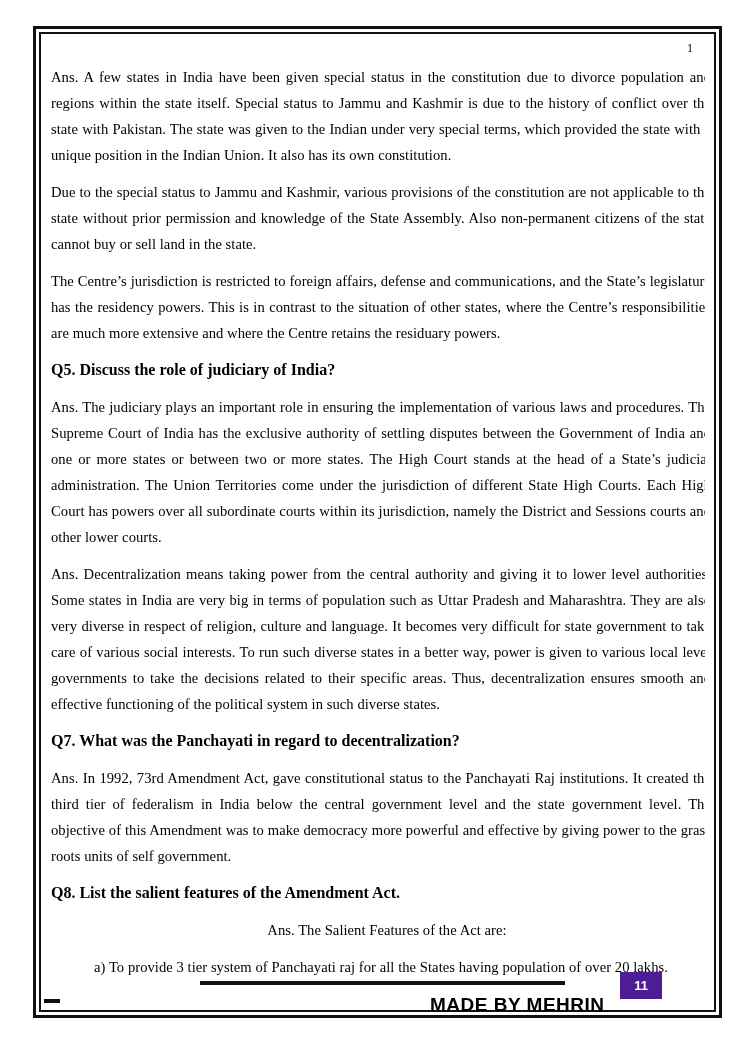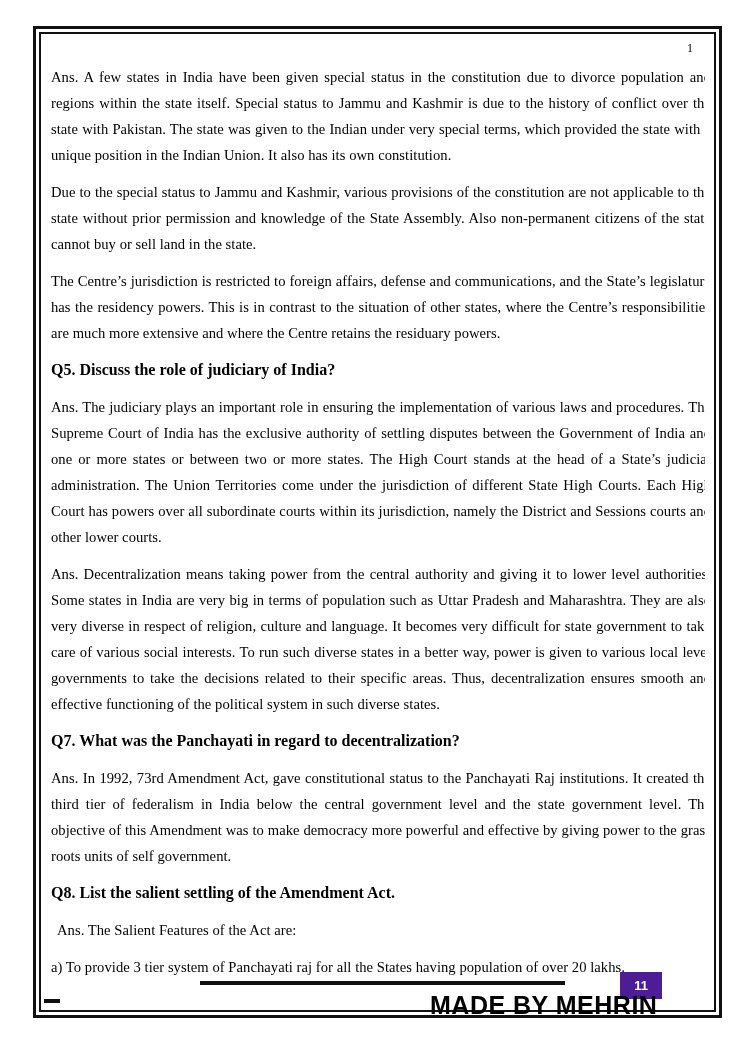--- a/index.html
+++ b/index.html
@@ -79,21 +79,21 @@
   .para {
     margin: 0 0 11px 0;
     padding: 0 0 0 0;
     width: 660px;
     font-size: 14.6px;
     line-height: 26px;
     text-align: justify;
     text-justify: inter-word;
     letter-spacing: 0.05px;
   }
-  .para.nojust { text-align: left; }
+  .para.nojust { text-align: center; }
 
   .qhead {
     margin: 0 0 11px 0;
     width: 660px;
     font-size: 16px;
     line-height: 26px;
     font-weight: bold;
     text-align: left;
   }
 
@@ -136,21 +136,21 @@
     height: 23px;
     overflow: hidden;
   }
   .made-by {
     position: absolute;
     left: 0;
     top: -4px;
     white-space: nowrap;
     font-family: "Liberation Sans", sans-serif;
     font-weight: bold;
-    font-size: 25px;
+    font-size: 19px;
     line-height: 28px;
     letter-spacing: 0.5px;
     color: #000000;
     text-align: right;
   }
 
   .corner-tick {
     position: absolute;
     left: 44px;
     top: 999px;
@@ -173,21 +173,21 @@
 
     <div class="content" id="doc-content">
         <div class="para first-block"><span class="lead">Ans.</span> <span>A few states in India have been given special status in the constitution due to divorce population and regions within the state itself. Special status to Jammu and Kashmir is due to the history of conflict over the state with Pakistan. The state was given to the Indian under very special terms, which provided the state with a unique position in the Indian Union. It also has its own constitution.</span></div>
         <div class="para"><span>Due to the special status to Jammu and Kashmir, various provisions of the constitution are not applicable to the state without prior permission and knowledge of the State Assembly. Also non-permanent citizens of the state cannot buy or sell land in the state.</span></div>
         <div class="para"><span>The Centre’s jurisdiction is restricted to foreign affairs, defense and communications, and the State’s legislature has the residency powers. This is in contrast to the situation of other states, where the Centre’s responsibilities are much more extensive and where the Centre retains the residuary powers.</span></div>
         <div class="qhead"><span>Q5. Discuss the role of judiciary of India?</span></div>
         <div class="para"><span class="lead">Ans.</span> <span>The judiciary plays an important role in ensuring the implementation of various laws and procedures. The Supreme Court of India has the exclusive authority of settling disputes between the Government of India and one or more states or between two or more states. The High Court stands at the head of a State’s judicial administration. The Union Territories come under the jurisdiction of different State High Courts. Each High Court has powers over all subordinate courts within its jurisdiction, namely the District and Sessions courts and other lower courts.</span></div>
         <div class="para"><span class="lead">Ans.</span> <span>Decentralization means taking power from the central authority and giving it to lower level authorities. Some states in India are very big in terms of population such as Uttar Pradesh and Maharashtra. They are also very diverse in respect of religion, culture and language. It becomes very difficult for state government to take care of various social interests. To run such diverse states in a better way, power is given to various local level governments to take the decisions related to their specific areas. Thus, decentralization ensures smooth and effective functioning of the political system in such diverse states.</span></div>
         <div class="qhead"><span>Q7. What was the Panchayati in regard to decentralization?</span></div>
         <div class="para"><span class="lead">Ans.</span> <span>In 1992, 73rd Amendment Act, gave constitutional status to the Panchayati Raj institutions. It created the third tier of federalism in India below the central government level and the state government level. The objective of this Amendment was to make democracy more powerful and effective by giving power to the grass roots units of self government.</span></div>
-        <div class="qhead"><span>Q8. List the salient settling of the Amendment Act.</span></div>
+        <div class="qhead"><span>Q8. List the salient features of the Amendment Act.</span></div>
         <div class="para nojust indent"><span class="lead">Ans.</span> <span>The Salient Features of the Act are:</span></div>
         <div class="para nojust"><span>a) To provide 3 tier system of Panchayati raj for all the States having population of over 20 lakhs.</span></div>
       </div>
   </div>
 
   <div class="footer-rule"></div>
 
   <div class="page-badge">11</div>
 
   <div class="made-by-clip">

